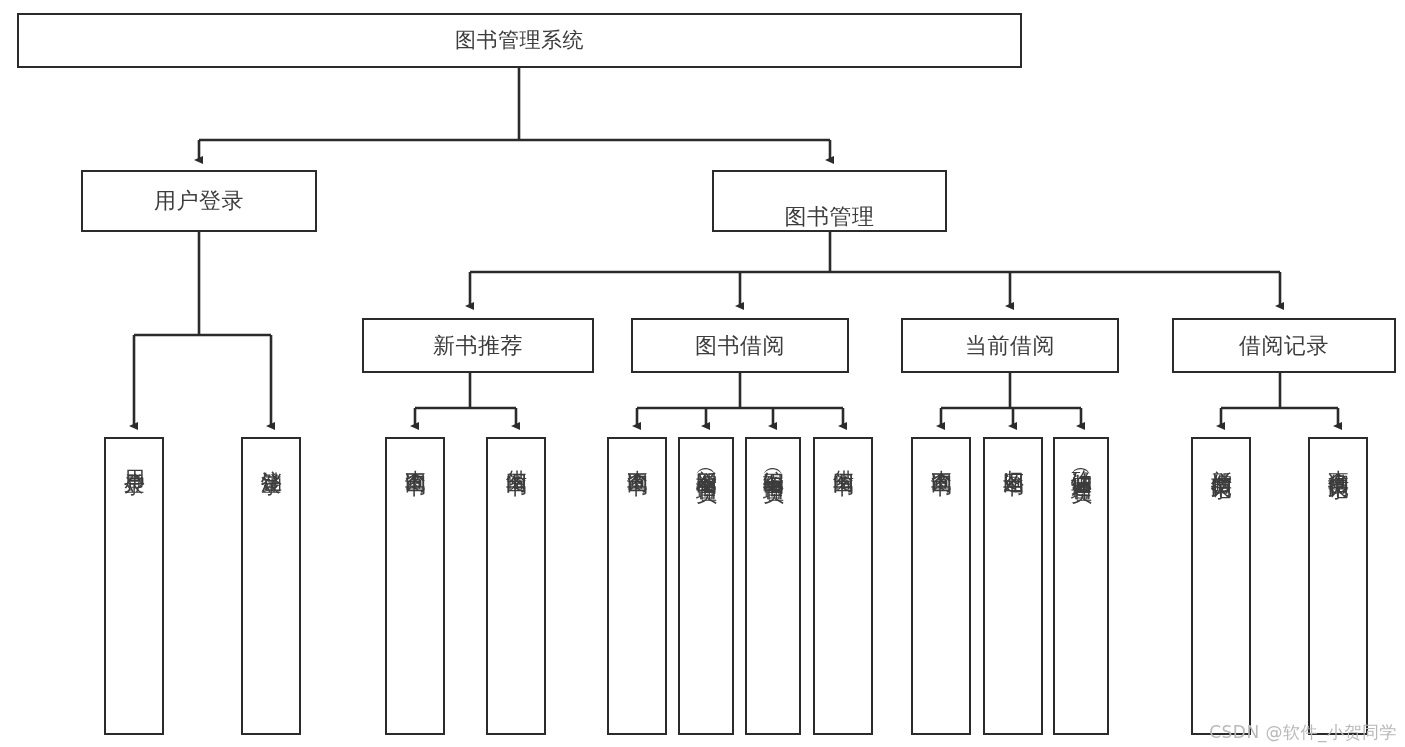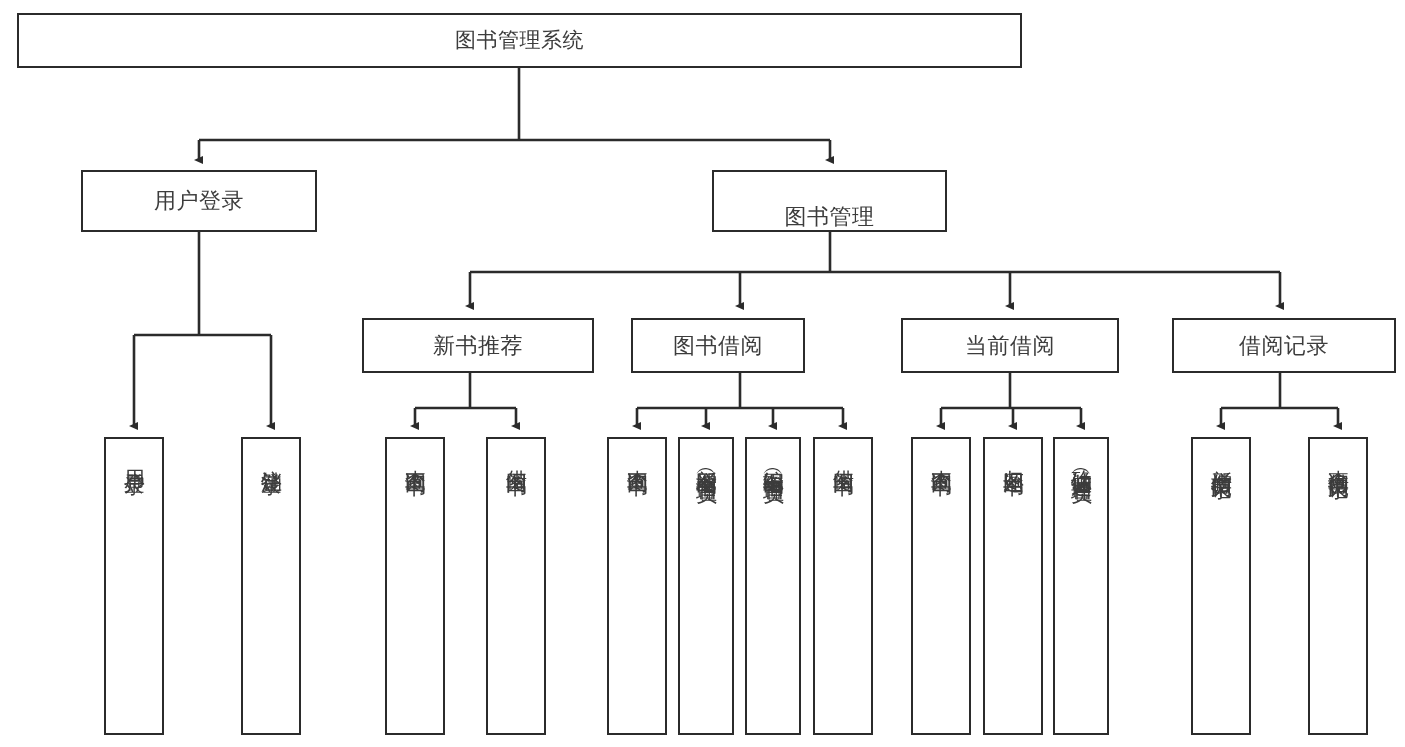--- a/index.html
+++ b/index.html
@@ -130,21 +130,21 @@
   <div class="node" style="left:81px; top:170px; width:236px; height:62px;">
     <span class="label">用户登录</span>
   </div>
   <div class="node" style="left:712px; top:170px; width:235px; height:62px;align-items:flex-end;">
     <span class="label">图书管理</span>
   </div>
 
   <div class="node" style="left:362px; top:318px; width:232px; height:55px;">
     <span class="label">新书推荐</span>
   </div>
-  <div class="node" style="left:631px; top:318px; width:174px; height:55px;">
+  <div class="node" style="left:631px; top:318px; width:218px; height:55px;">
     <span class="label">图书借阅</span>
   </div>
   <div class="node" style="left:901px; top:318px; width:218px; height:55px;">
     <span class="label">当前借阅</span>
   </div>
   <div class="node" style="left:1172px; top:318px; width:224px; height:55px;">
     <span class="label">借阅记录</span>
   </div>
 
   <div class="node vertical" style="left:104px; top:437px; width:60px; height:298px;">
@@ -180,14 +180,15 @@
   <div class="node vertical" style="left:1053px; top:437px; width:56px; height:298px;">
     <span class="label">确认归还（管理员）</span>
   </div>
   <div class="node vertical" style="left:1191px; top:437px; width:60px; height:298px;">
     <span class="label">新增借阅记录</span>
   </div>
   <div class="node vertical" style="left:1308px; top:437px; width:60px; height:298px;">
     <span class="label">查询借阅记录</span>
   </div>
 
+  <div id="watermark">CSDN @软件_小贺同学</div>
 
 </div>
 
 </body></html>

